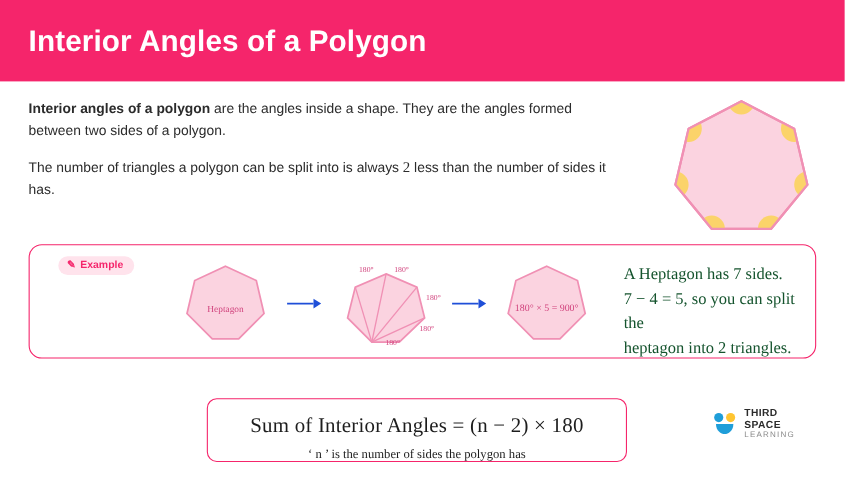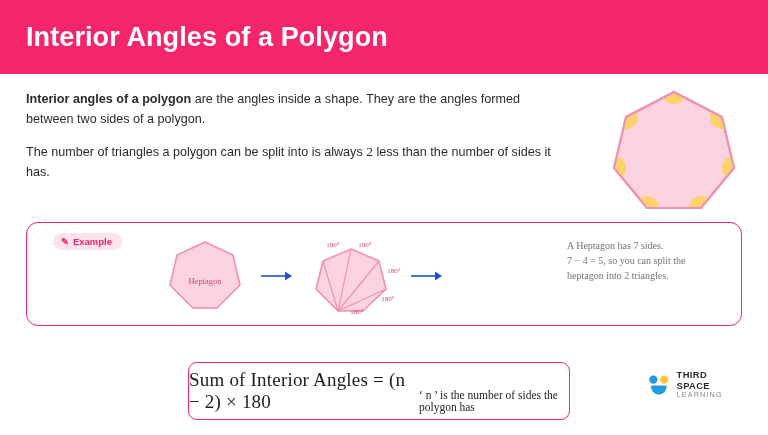--- a/index.html
+++ b/index.html
@@ -91,56 +91,56 @@
   .ex-arrow-2 { left: 382px; top: 46px; width: 34px; }
   .ex-3 { left: 418px; width: 104px; }
 
   .arrow-svg { display: block; }
 
   .ex-text {
     position: absolute;
     left: 540px; top: 16px;
     width: 172px;
     font-family: "Liberation Serif", serif;
-    font-size: 10px;
-    color: #737373;
+    font-size: 15px;
+    color: #14532d;
     line-height: 1.48;
   }
 
   
   .formula-lead {
     position: absolute;
     left: 26px; top: 340px;
     font-size: 12.6px;
     color: #2b2b2b;
   }
 
   .formula-box {
     position: absolute;
     left: 188px; top: 362px;
     width: 382px; height: 58px;
     border: 1.6px solid #f5256b;
     border-radius: 9px;
     background: #ffffff;
     display: flex;
-    flex-direction: row;
+    flex-direction: column;
     align-items: center;
     justify-content: flex-end;
   }
   .formula-main {
     font-family: "Liberation Serif", serif;
     font-size: 19px;
     color: #1d1d1d;
     letter-spacing: 0.2px;
   }
   .formula-sub {
     font-family: "Liberation Serif", serif;
     font-size: 11.5px;
     color: #1d1d1d;
-    margin-top: 19px;
+    margin-top: 8px;
   }
 
   
   .logo {
     position: absolute;
     left: 648px; top: 370px;
     display: flex;
     align-items: center;
     gap: 7px;
   }
@@ -231,20 +231,26 @@
       </svg>
     </div>
 
     <div class="ex-stage ex-arrow-2">
       <svg class="arrow-svg" width="34" height="14" viewBox="0 0 34 14">
         <line x1="2" y1="7" x2="26" y2="7" stroke="#1f4fd8" stroke-width="1.6"></line>
         <polygon points="26,2.5 33,7 26,11.5" fill="#1f4fd8"></polygon>
       </svg>
     </div>
 
+    <div class="ex-stage ex-3">
+      <svg width="104" height="76" viewBox="0 0 104 76">
+        <polygon points="52,3 80,16 87,46 64,69 40,69 17,46 24,16" fill="#fbd3e0" stroke="#f090b4" stroke-width="1.6"></polygon>
+        <text class="lbl" x="52" y="44" text-anchor="middle" font-size="9">180° × 5 = 900°</text>
+      </svg>
+    </div>
 
     <div class="ex-text">
       <div>A Heptagon has 7 sides.</div>
       <div>7 − 4 = 5, so you can split the</div>
       <div>heptagon into 2 triangles.</div>
     </div>
   </div>
 
 
   <div class="formula-box">

